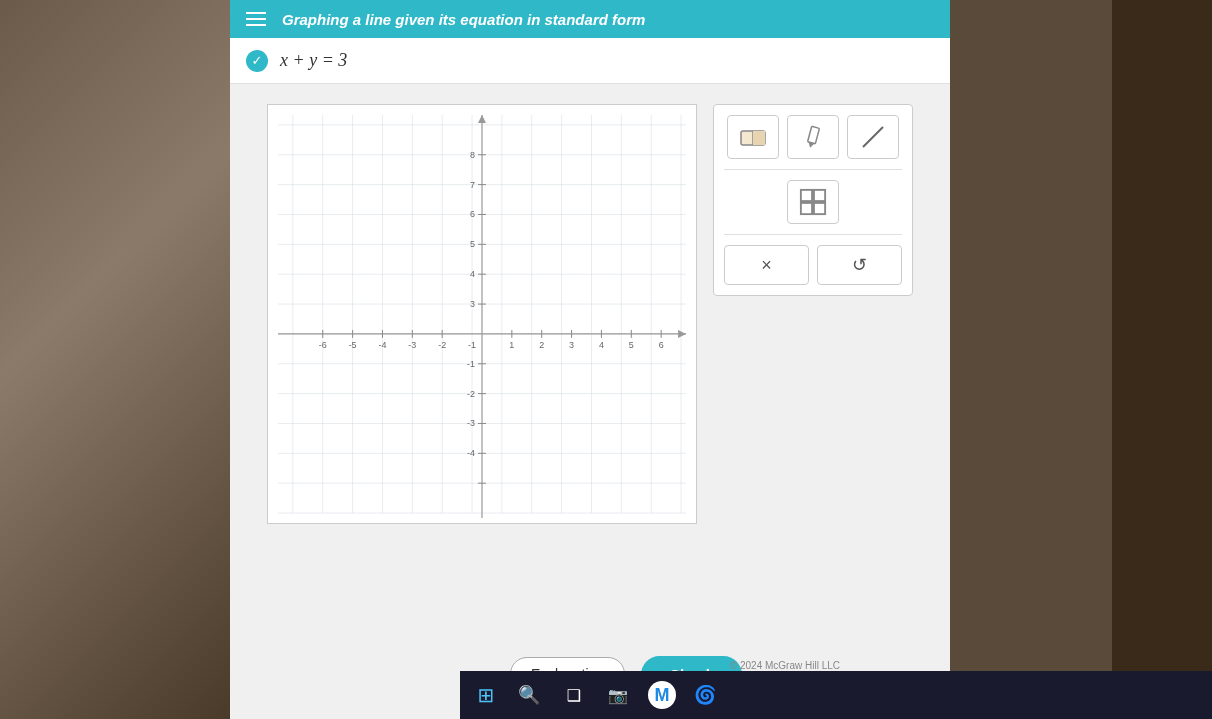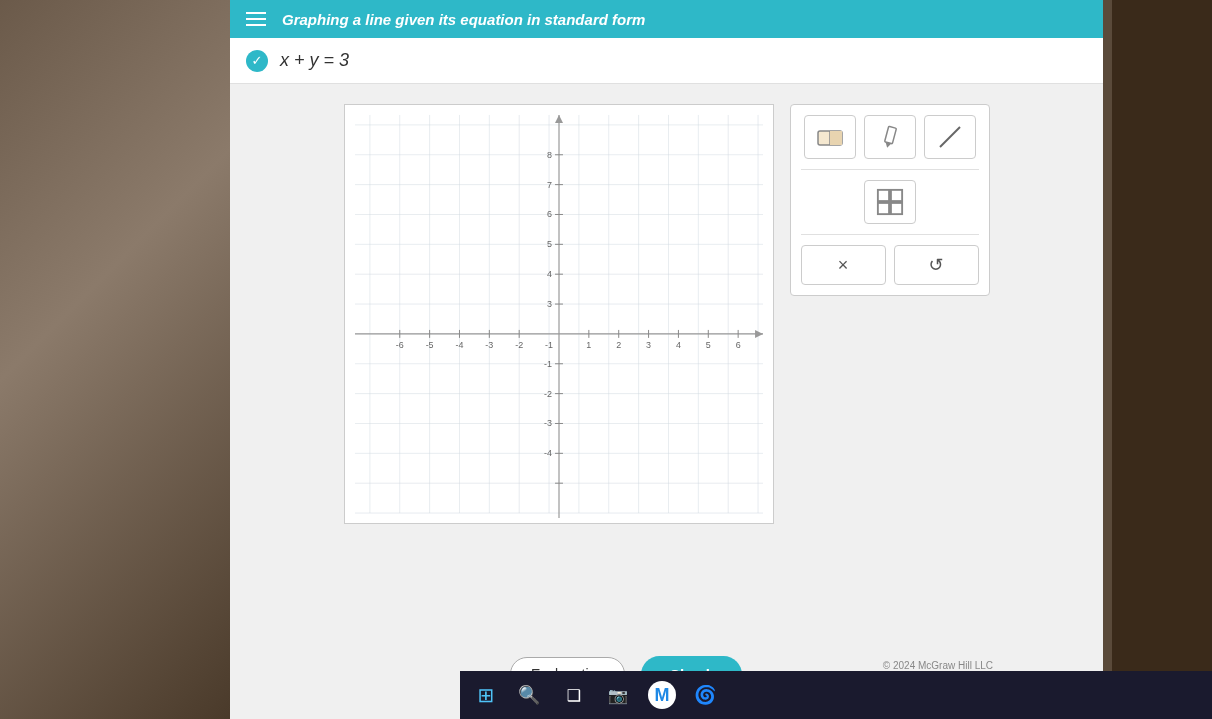--- a/index.html
+++ b/index.html
@@ -24,21 +24,21 @@
       position: absolute;
       right: 0; top: 0;
       width: 100px; height: 719px;
       background: #3a2a1a;
     }
 
     
     .main-panel {
       position: absolute;
       left: 230px; top: 0;
-      width: 873px; height: 719px;
+      width: 720px; height: 719px;
       background: #f5f5f5;
       display: flex;
       flex-direction: column;
     }
 
     
     .header {
       background: #2eb8c8;
       height: 38px;
       display: flex;
@@ -87,20 +87,21 @@
       align-items: center;
       justify-content: center;
       color: white;
       font-size: 13px;
     }
 
     .equation {
       font-size: 18px;
       color: #333;
       font-style: italic;
+      font-family: Liberation Serif, serif;
     }
 
     
     .content-area {
       flex: 1;
       background: #f0f0f0;
       display: flex;
       align-items: flex-start;
       justify-content: center;
       padding: 20px 20px 0 20px;

